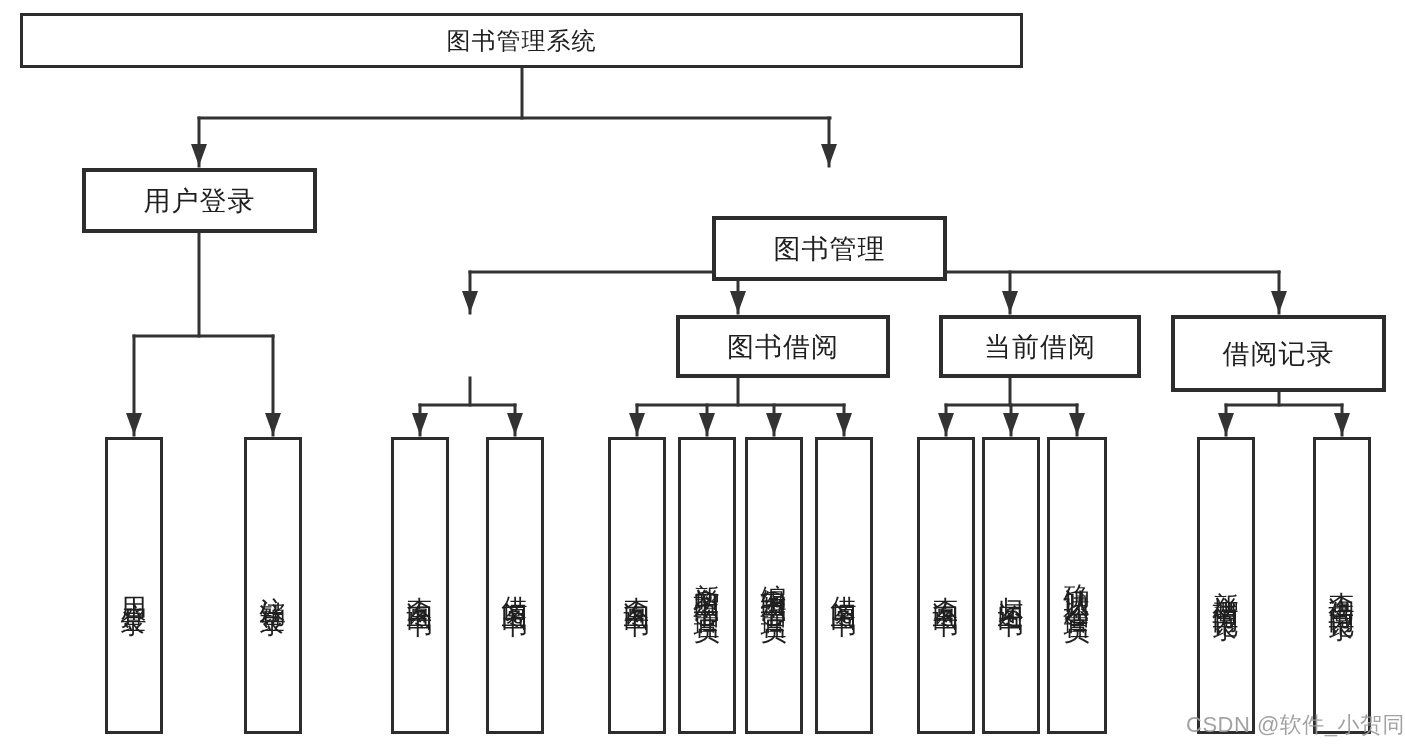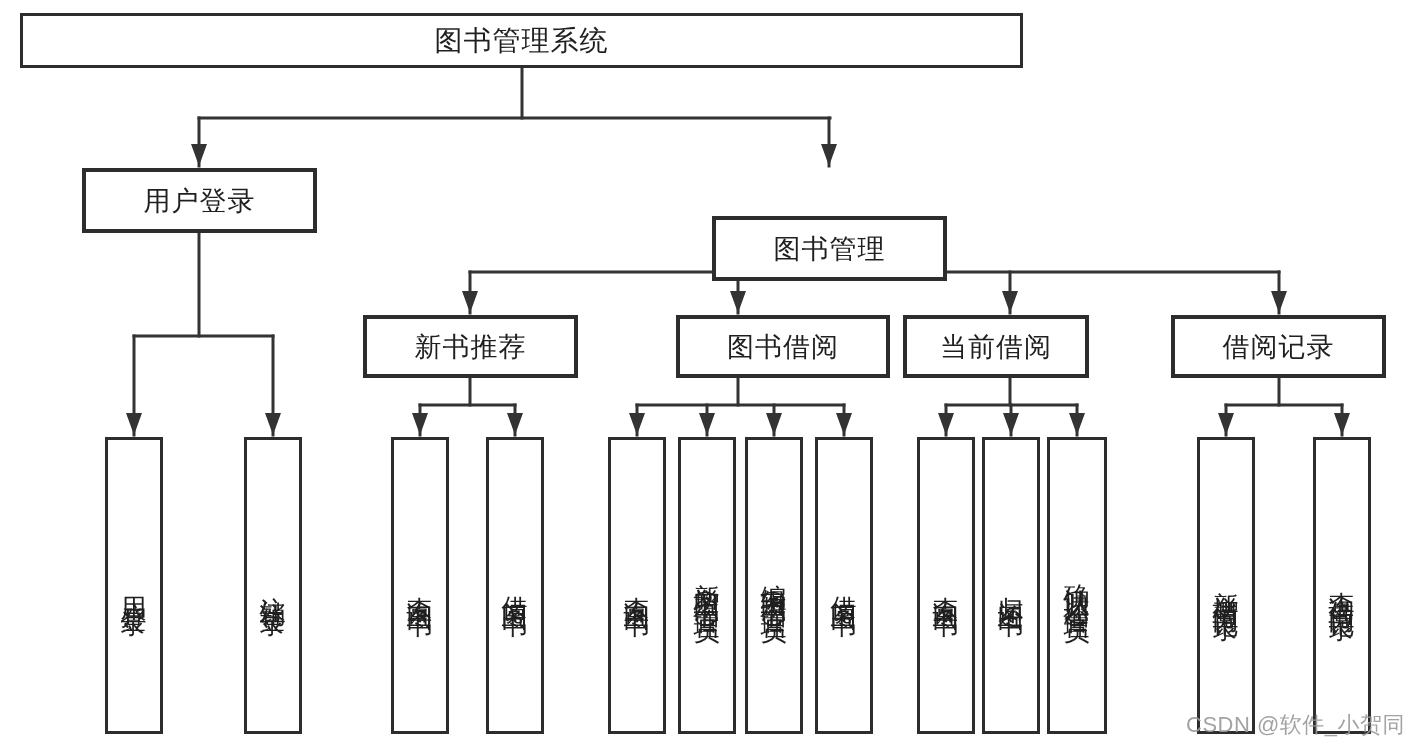--- a/index.html
+++ b/index.html
@@ -25,21 +25,21 @@
     box-sizing: border-box;
     background: #ffffff;
     border: 3px solid #2d2d2d;
     color: #1f1f1f;
     display: flex;
     align-items: center;
     justify-content: center;
     text-align: center;
   }
   .box.root {
-    font-size: 28px;
+    font-size: 24px;
     letter-spacing: 1px;
   }
   .box.lvl2, .box.lvl3 {
     border-width: 4px;
     font-size: 27px;
     letter-spacing: 1px;
   }
   .box.leaf {
     border-width: 3px;
     writing-mode: vertical-rl;
@@ -124,24 +124,23 @@
       <line x1="1226" y1="405" x2="1226" y2="435" marker-end="url(#arrowhead)"></line>
       <line x1="1342" y1="405" x2="1342" y2="435" marker-end="url(#arrowhead)"></line>
     </g>
   </svg>
 
   <div class="box root" style="left:20px; top:13px; width:1003px; height:55px;">图书管理系统</div>
 
   <div class="box lvl2" style="left:82px; top:168px; width:235px; height:65px;">用户登录</div>
   <div class="box lvl2" style="left:712px; top:168px; width:235px; height:65px;margin-top:48px;">图书管理</div>
 
-  <div class="box lvl3" style="left:363px; top:315px; width:215px; height:63px;">新书推荐</div>
   <div class="box lvl3" style="left:631px; top:315px; width:214px; height:63px;margin-left:45px;">图书借阅</div>
-  <div class="box lvl3" style="left:903px; top:315px; width:186px; height:63px;">当前借阅</div>
-  <div class="box lvl3" style="left:1171px; top:315px; width:215px; height:63px;">借阅记录</div>
+  <div class="box lvl3" style="left:939px; top:315px; width:202px; height:63px;">当前借阅</div>
+  <div class="box lvl3" style="left:1171px; top:315px; width:215px; height:77px;">借阅记录</div>
 
   <div class="box leaf" style="left:105px; top:437px; width:58px; height:297px;">用户登录</div>
   <div class="box leaf" style="left:244px; top:437px; width:58px; height:297px;">注销登录</div>
 
   <div class="box leaf" style="left:391px; top:437px; width:58px; height:297px;">查询图书</div>
   <div class="box leaf" style="left:486px; top:437px; width:58px; height:297px;">借阅图书</div>
 
   <div class="box leaf" style="left:608px; top:437px; width:58px; height:297px;">查询图书</div>
   <div class="box leaf" style="left:678px; top:437px; width:58px; height:297px;">新增图书（管理员）</div>
   <div class="box leaf" style="left:745px; top:437px; width:58px; height:297px;">编辑图书（管理员）</div>

